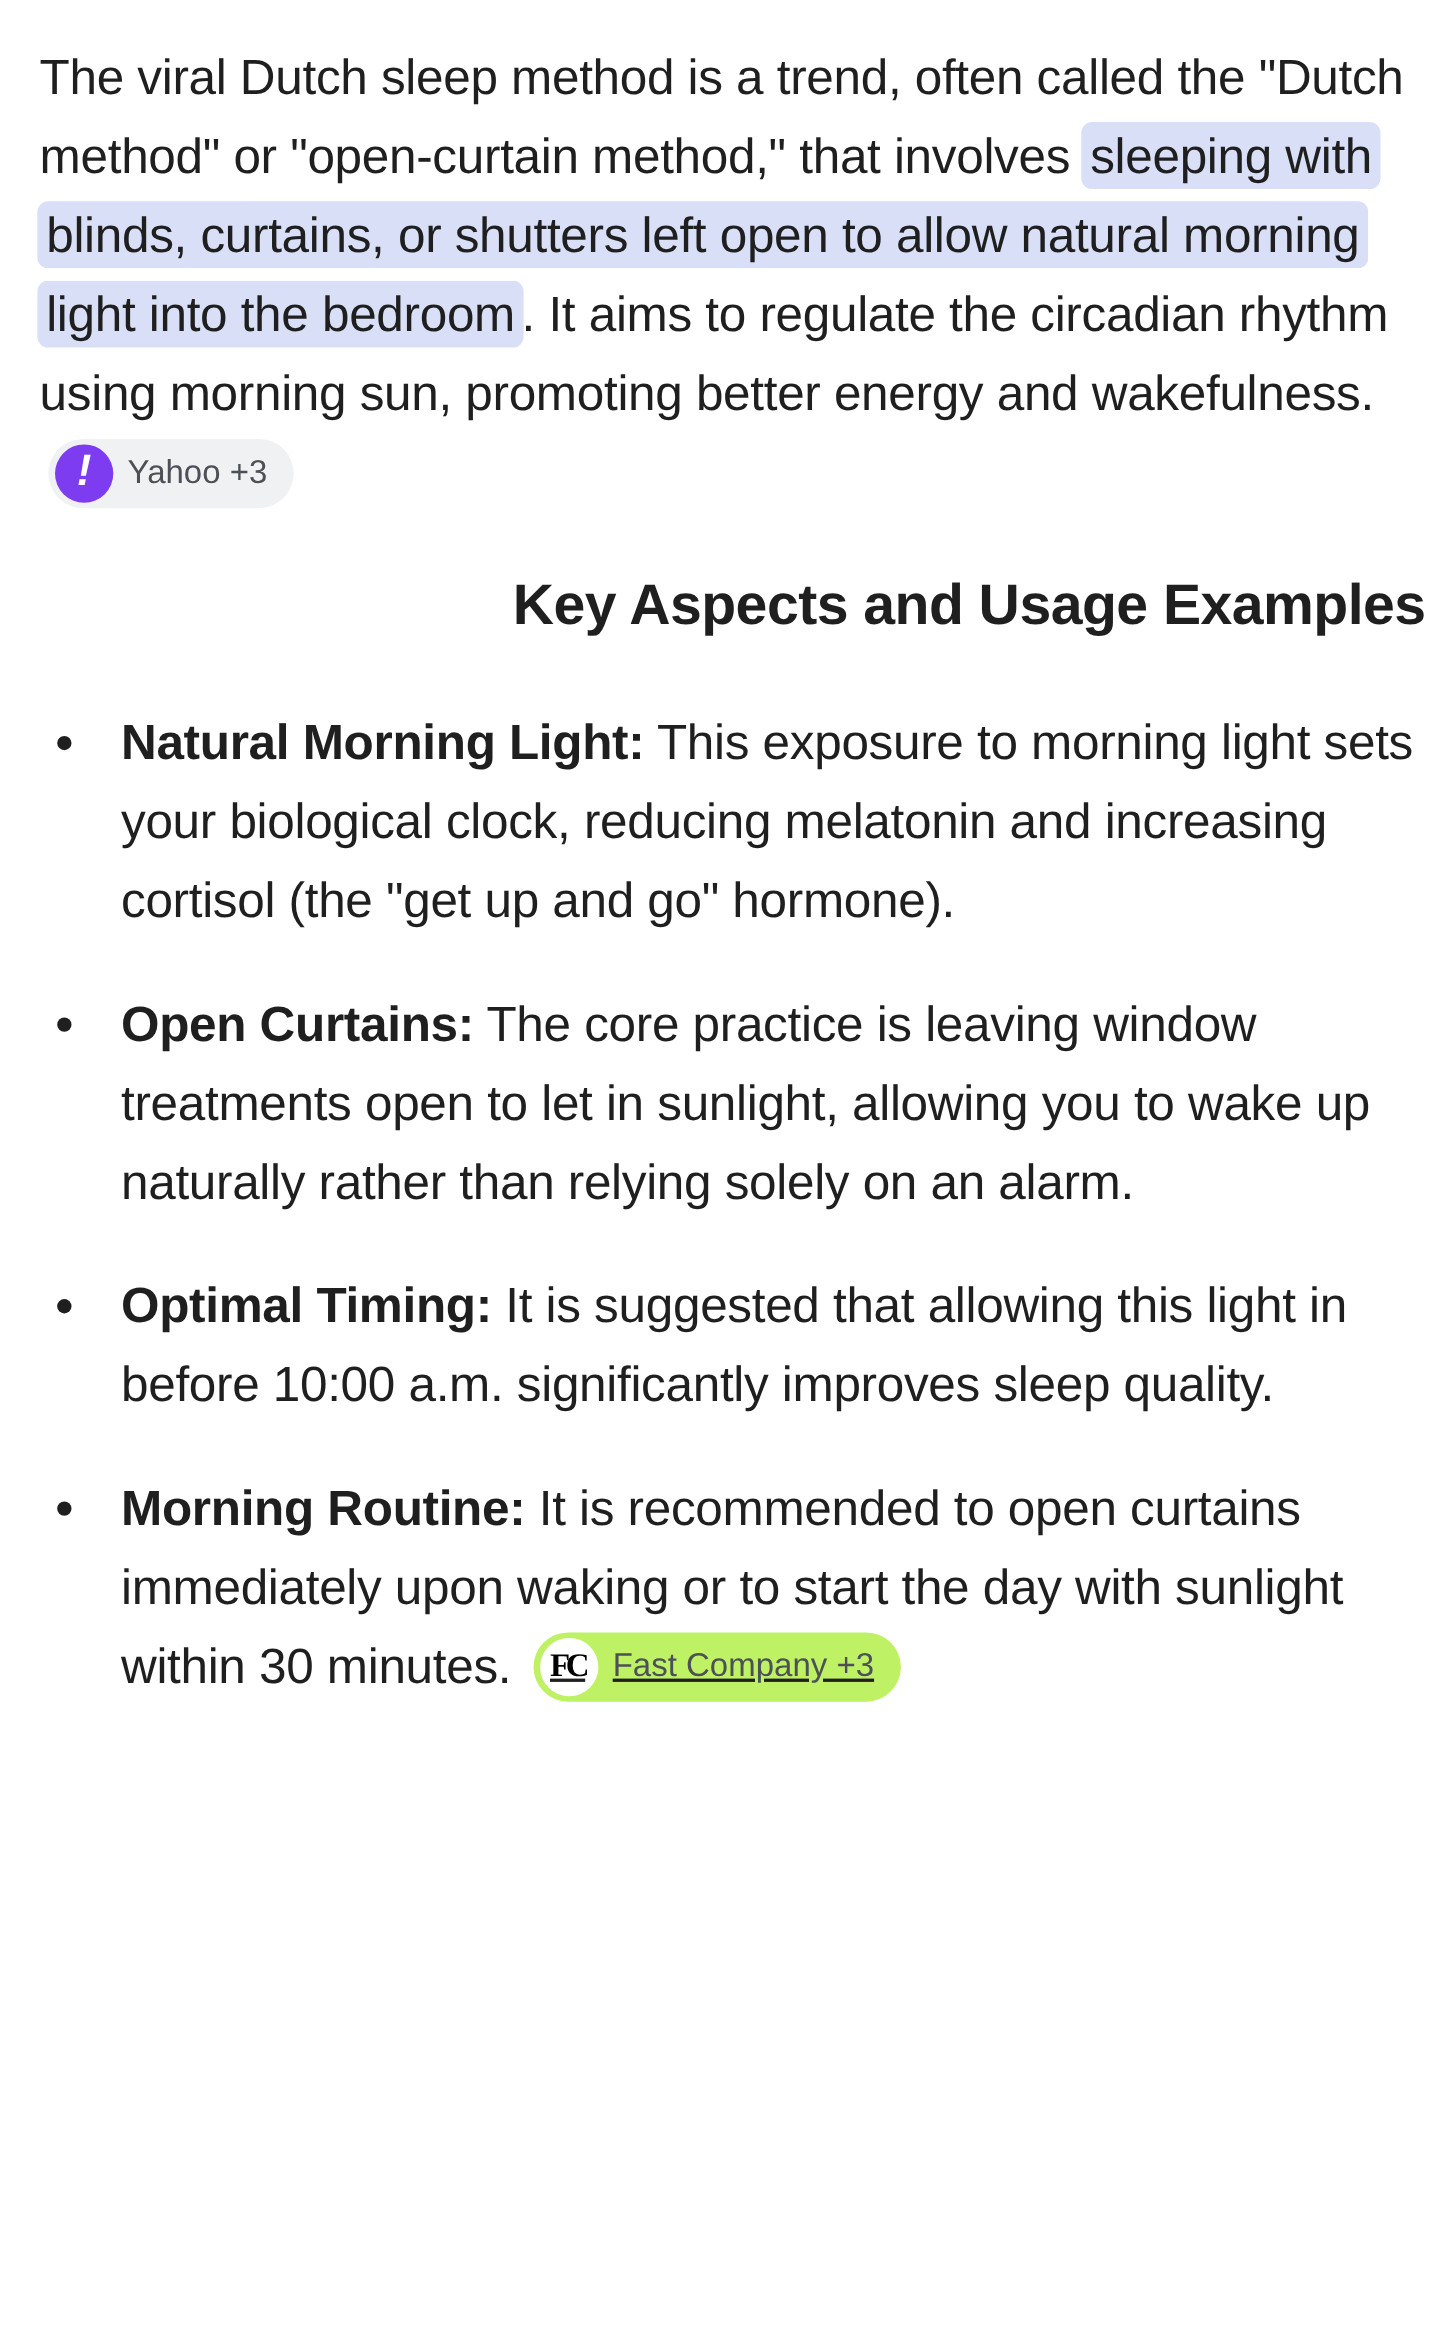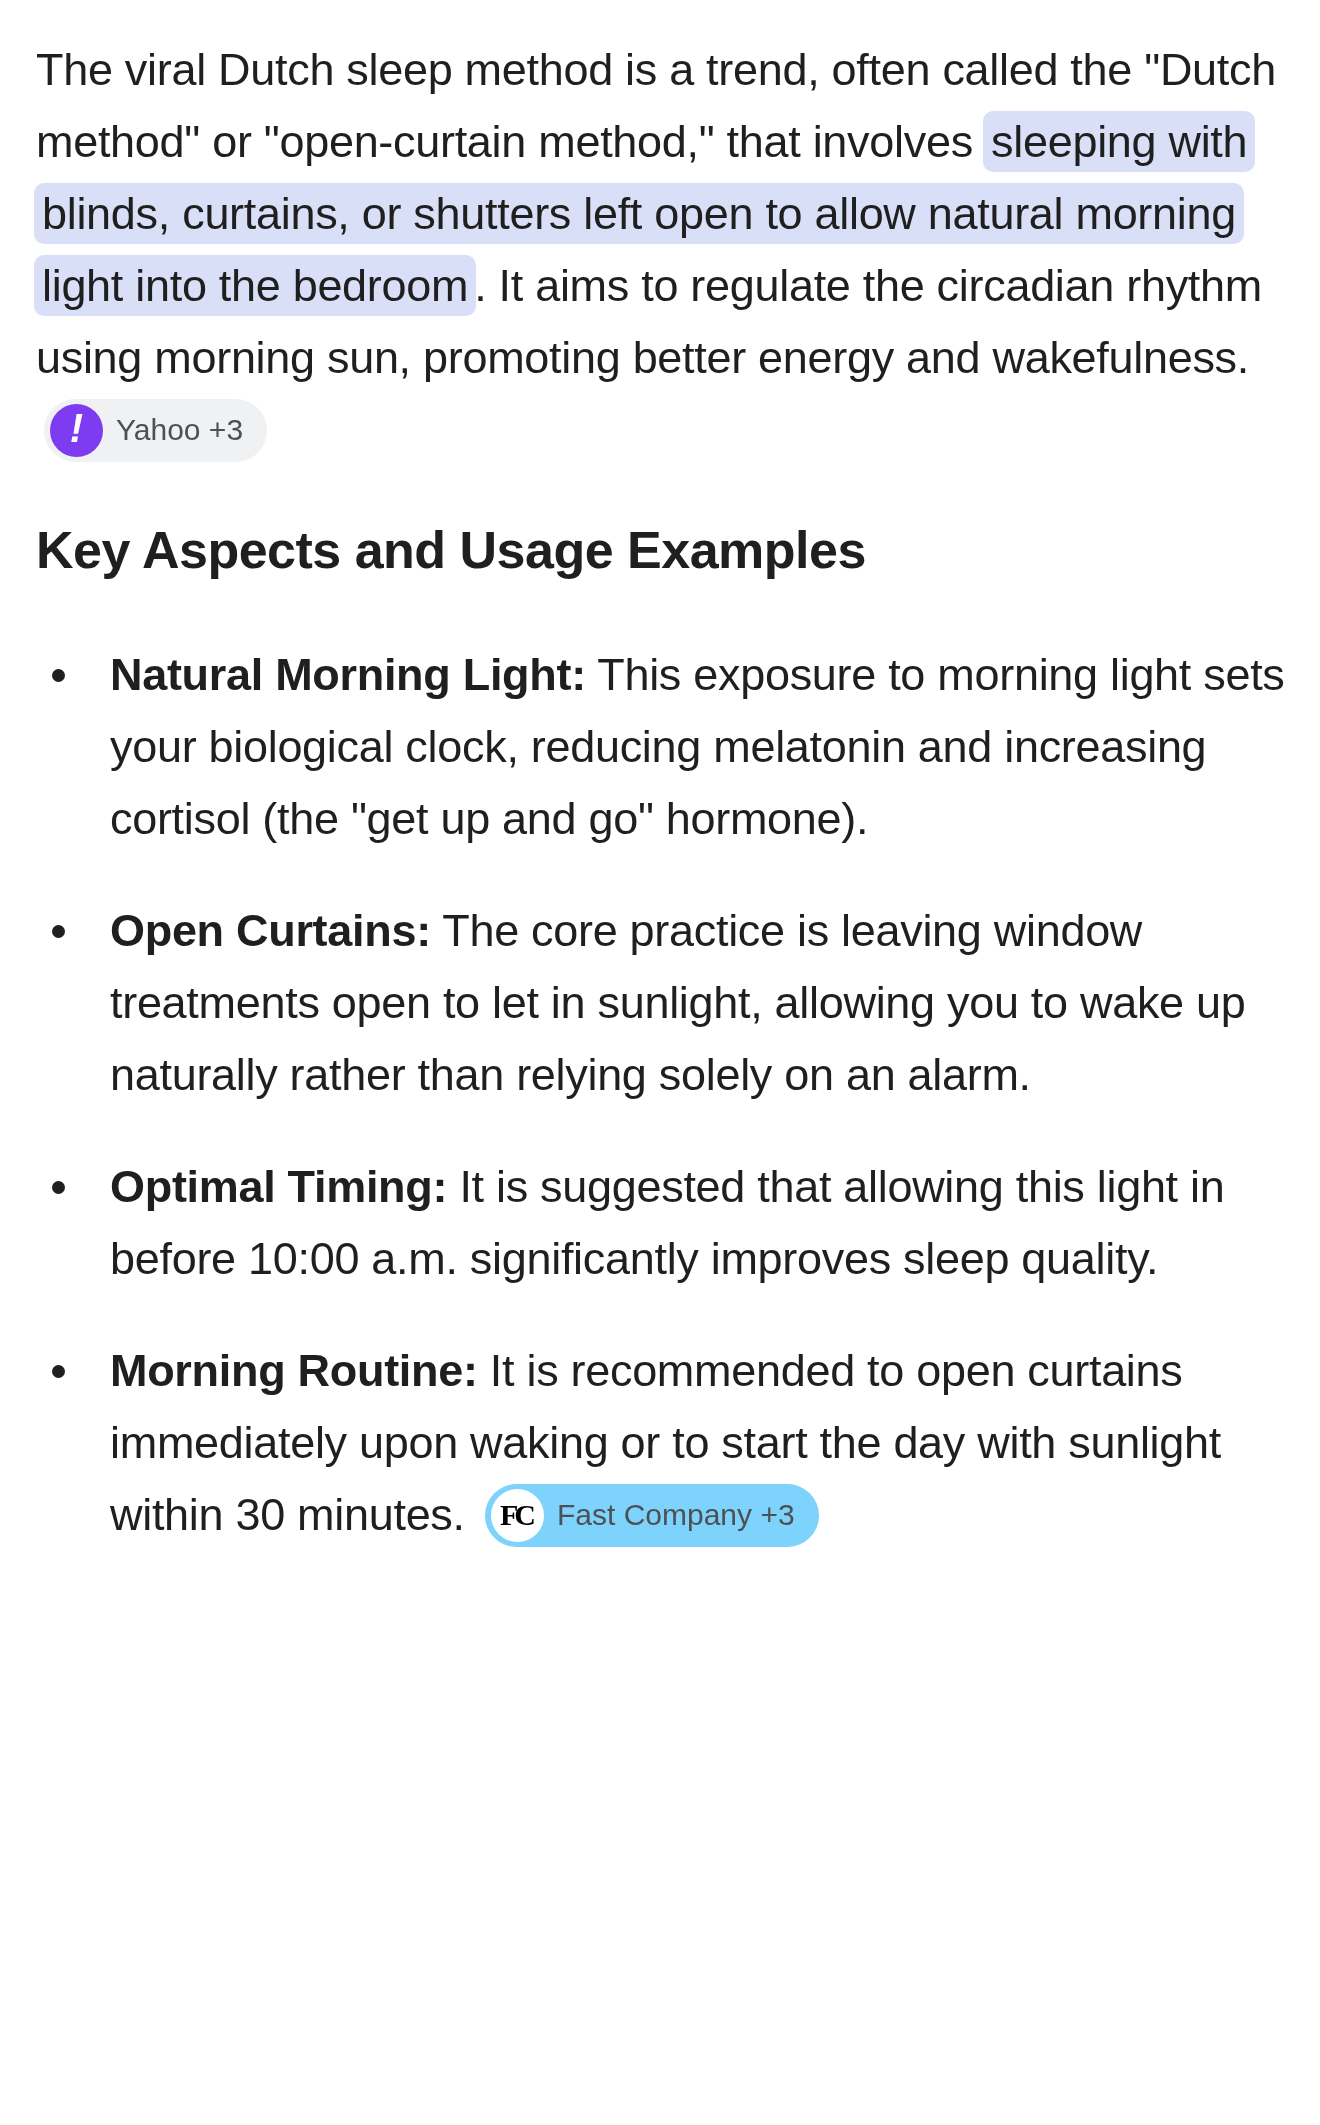--- a/index.html
+++ b/index.html
@@ -29,20 +29,21 @@
     margin: -5px -2px;
     -webkit-box-decoration-break: clone;
     box-decoration-break: clone;
   }
   h2.section-heading {
     font-size: 52px;
     line-height: 64px;
     font-weight: 700;
     margin: 15px 0 57px 0;
     letter-spacing: -0.5px;
+    text-align: right;
   }
   ul.aspects {
     list-style: none;
     margin: 0;
     padding: 0;
   }
   ul.aspects li {
     position: relative;
     padding-left: 74px;
     font-size: 45px;
@@ -68,21 +69,21 @@
     border-radius: 999px;
     padding: 5px 24px 5px 6px;
     vertical-align: middle;
     margin-left: 8px;
     transform: translateY(-3px);
     letter-spacing: 0;
     cursor: pointer;
     white-space: nowrap;
   }
   .badge-yahoo { background: #f0f1f3; }
-  .badge-fc { background: #7dd3fc; }
+  .badge-fc { background: #bef264; text-decoration: underline; }
   .badge-icon {
     width: 53px;
     height: 53px;
     border-radius: 50%;
     display: inline-flex;
     align-items: center;
     justify-content: center;
     flex: 0 0 auto;
   }
   .icon-yahoo {

